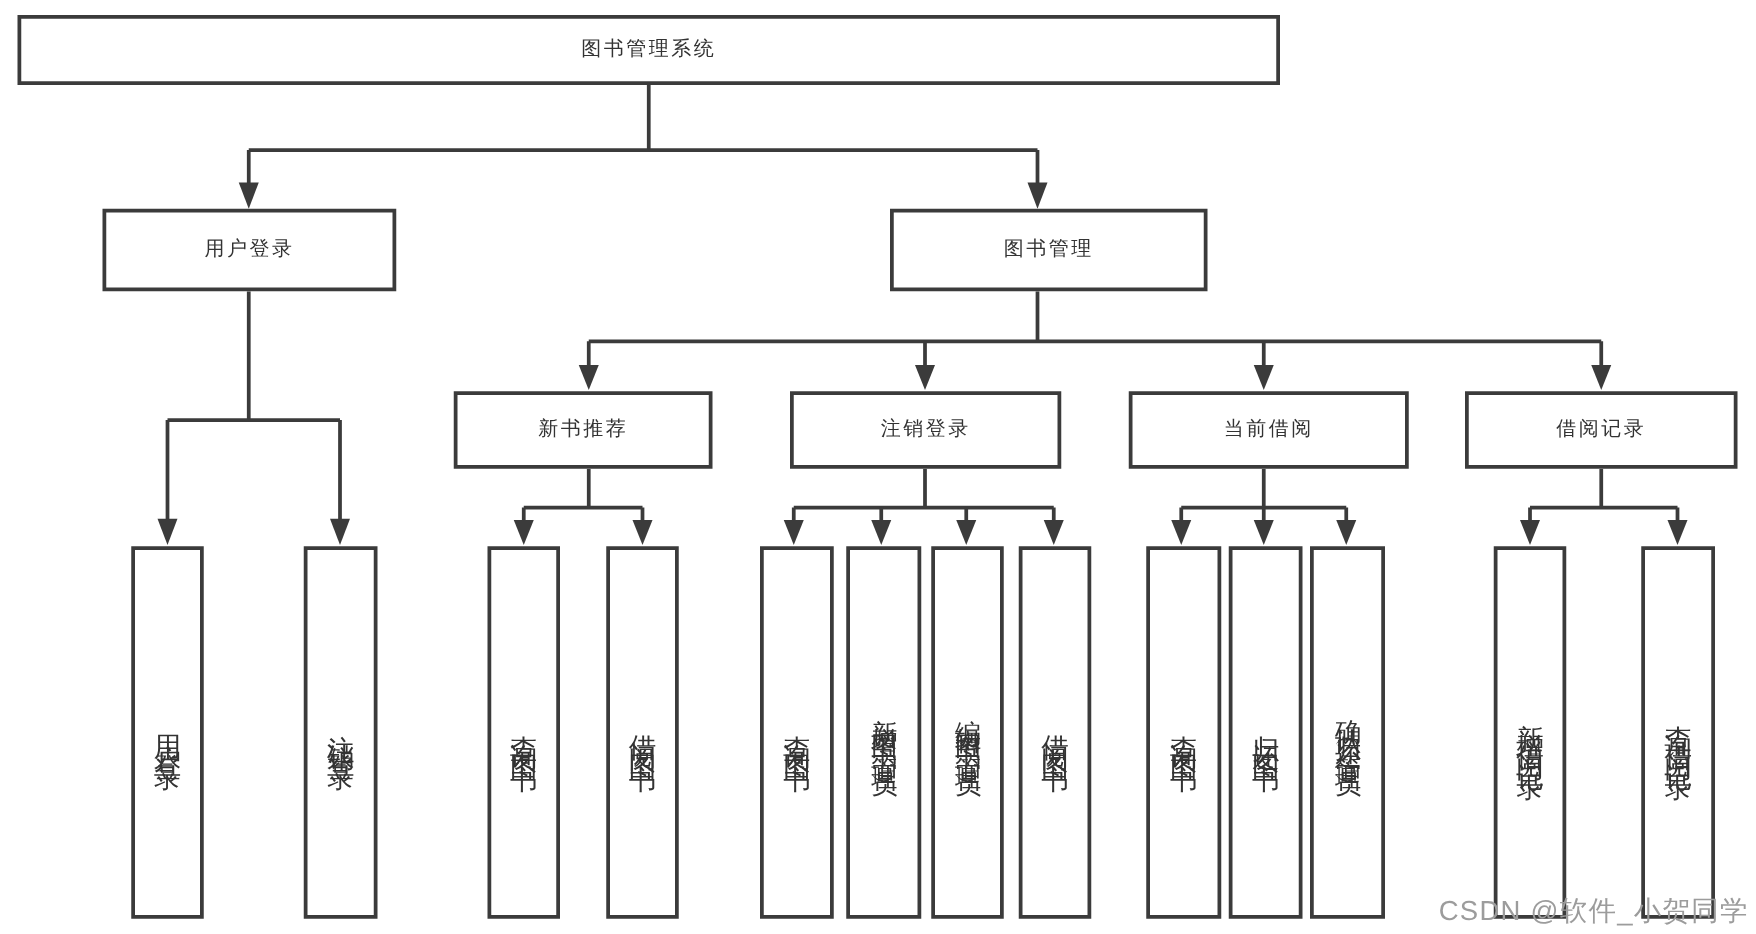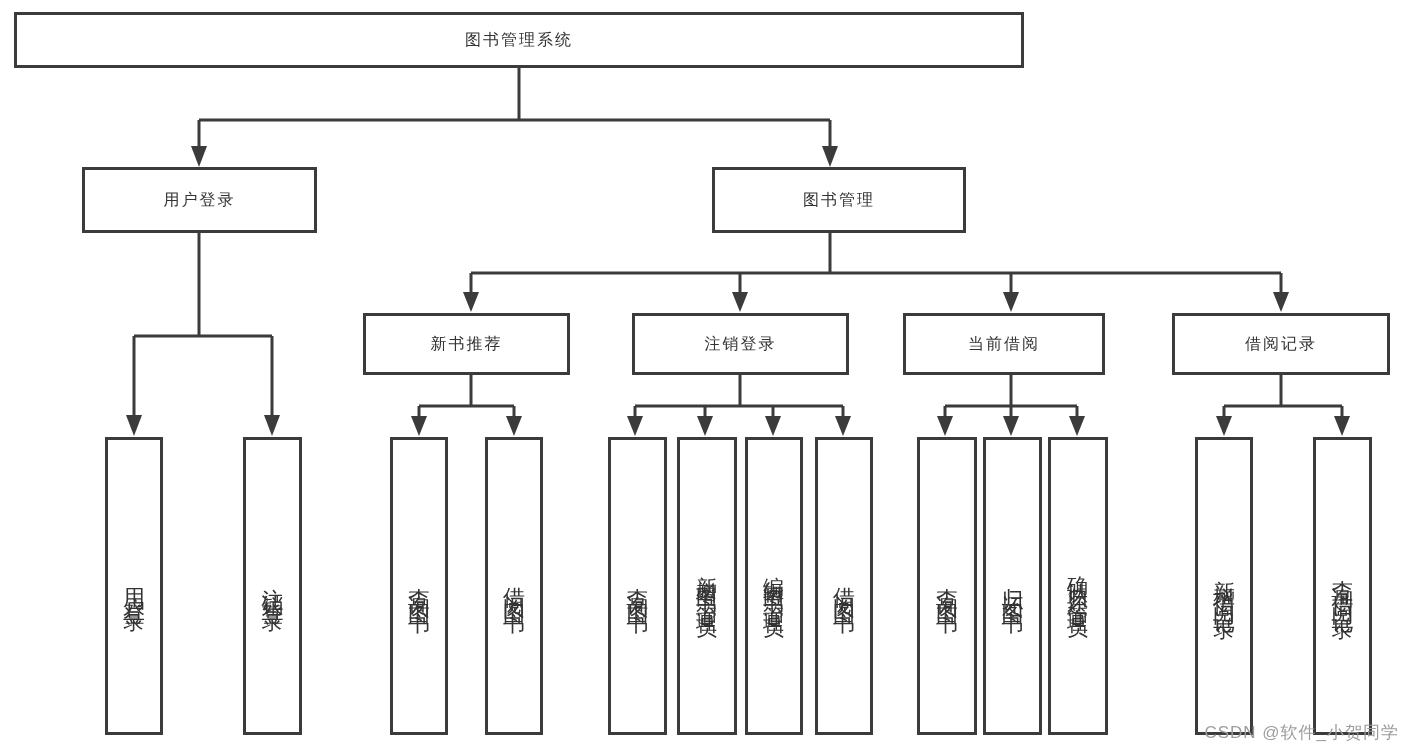--- a/index.html
+++ b/index.html
@@ -28,21 +28,21 @@
     font-size:16px;color:var(--text);letter-spacing:2px;
     white-space:nowrap;line-height:1;
   }
   .vtext{
     writing-mode:vertical-rl;text-orientation:mixed;
     font-size:22px;color:var(--text);letter-spacing:8px;line-height:1;
   }
   .vtext.sp9{font-size:21px;letter-spacing:6px;}
   .watermark{
     position:absolute;z-index:3;right:6px;bottom:3px;
-    font-size:17px;color:var(--watermark);letter-spacing:1px;
+    font-size:22px;color:var(--watermark);letter-spacing:1px;
     white-space:nowrap;
   }
 </style>
 </head>
 <body>
 
 <div class="canvas">
 
   <svg class="wires" width="1405" height="747" viewBox="0 0 1405 747">
     <g>
@@ -123,21 +123,21 @@
   <div class="box" style="left:712px;top:167px;width:254px;height:66px">
     <span class="hlabel">图书管理</span>
   </div>
 
   <div class="box" style="left:363px;top:313px;width:207px;height:62px">
     <span class="hlabel">新书推荐</span>
   </div>
   <div class="box" style="left:632px;top:313px;width:217px;height:62px">
     <span class="hlabel">注销登录</span>
   </div>
-  <div class="box" style="left:903px;top:313px;width:202px;height:62px">
+  <div class="box" style="left:903px;top:313px;width:224px;height:62px">
     <span class="hlabel">当前借阅</span>
   </div>
   <div class="box" style="left:1172px;top:313px;width:218px;height:62px">
     <span class="hlabel">借阅记录</span>
   </div>
 
   <div class="box" style="left:105px;top:437px;width:58px;height:298px">
     <span class="vtext">用户登录</span>
   </div>
   <div class="box" style="left:243px;top:437px;width:59px;height:298px">

